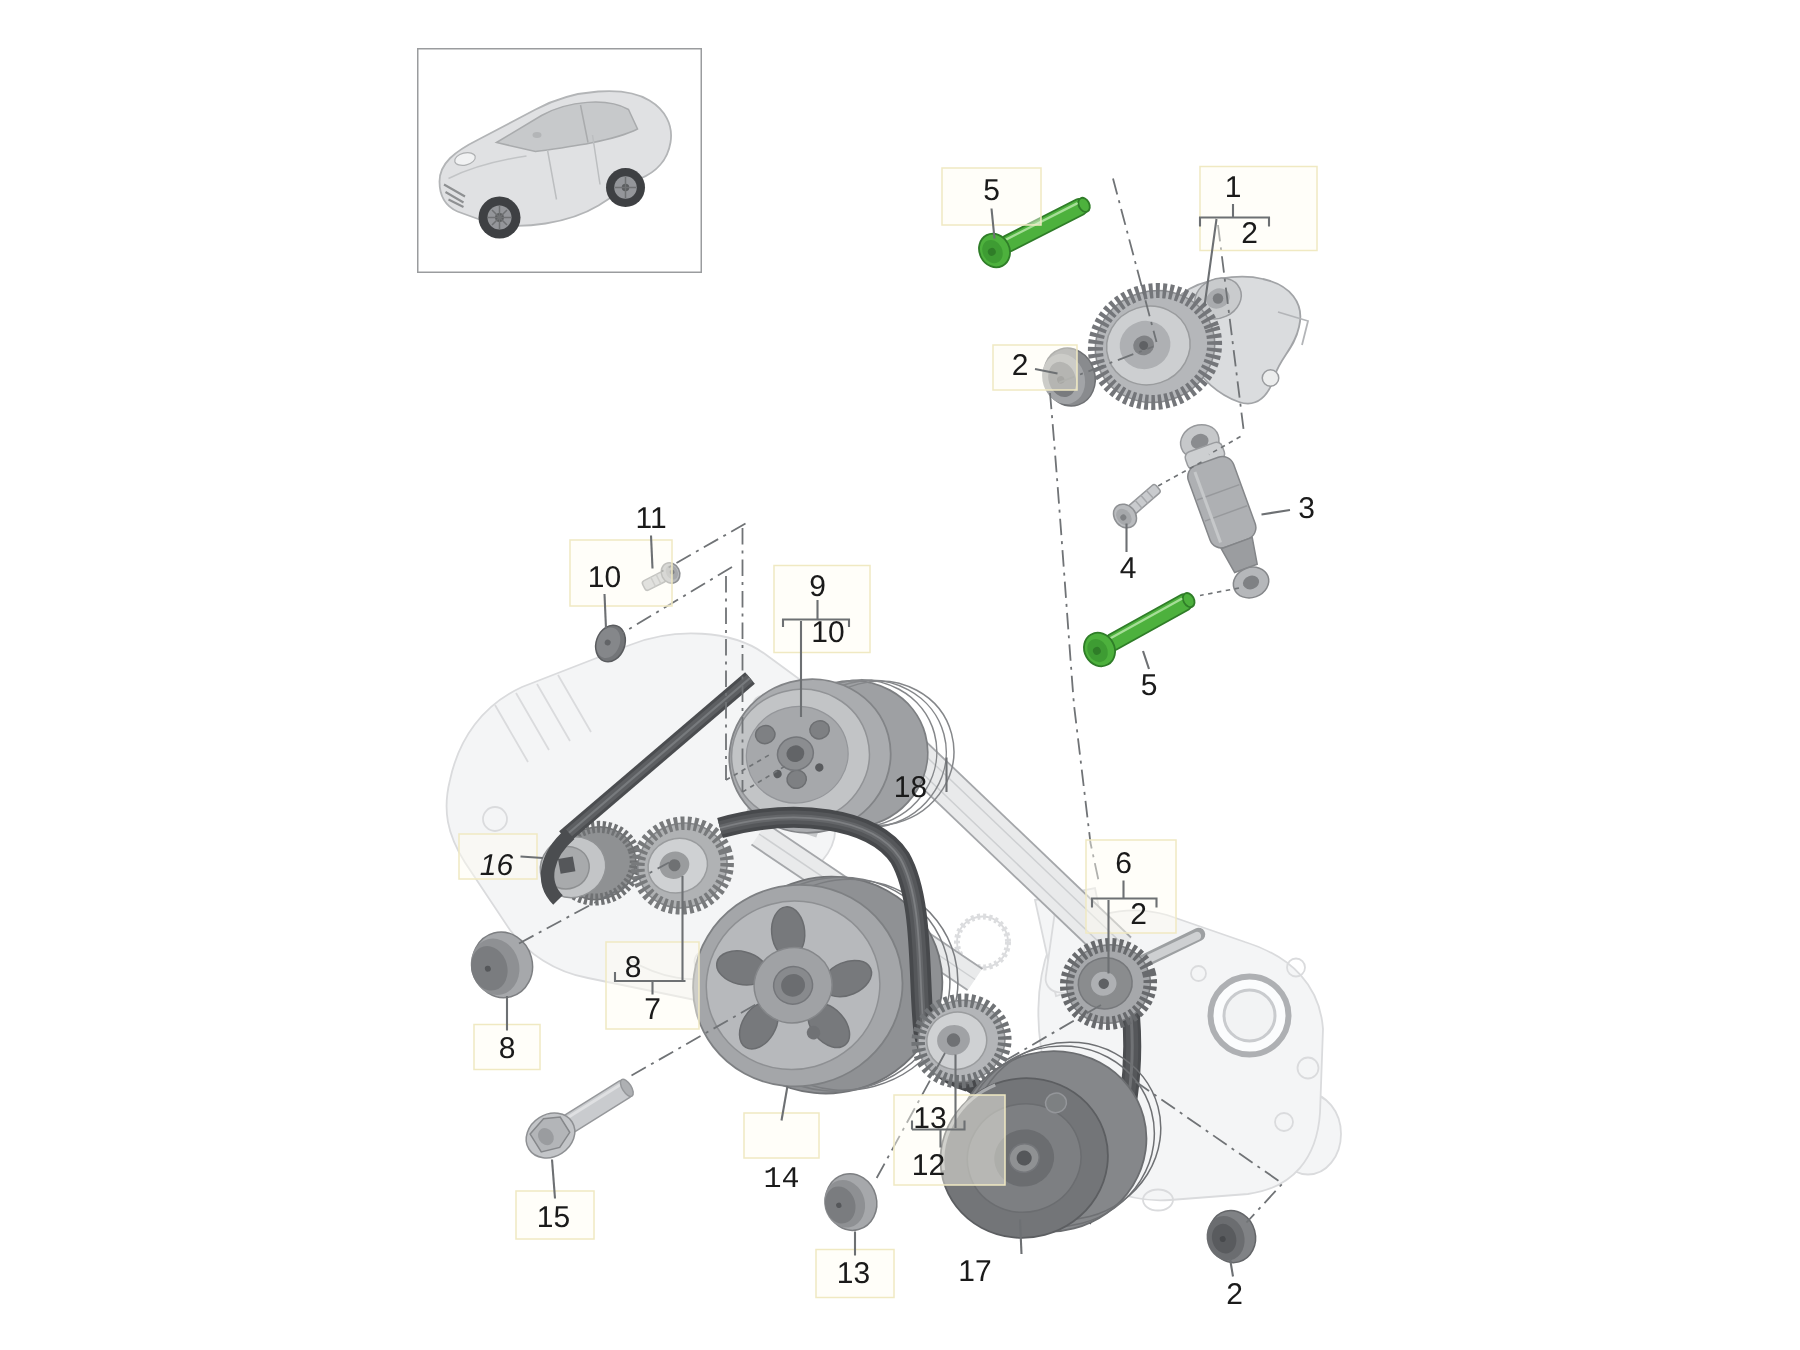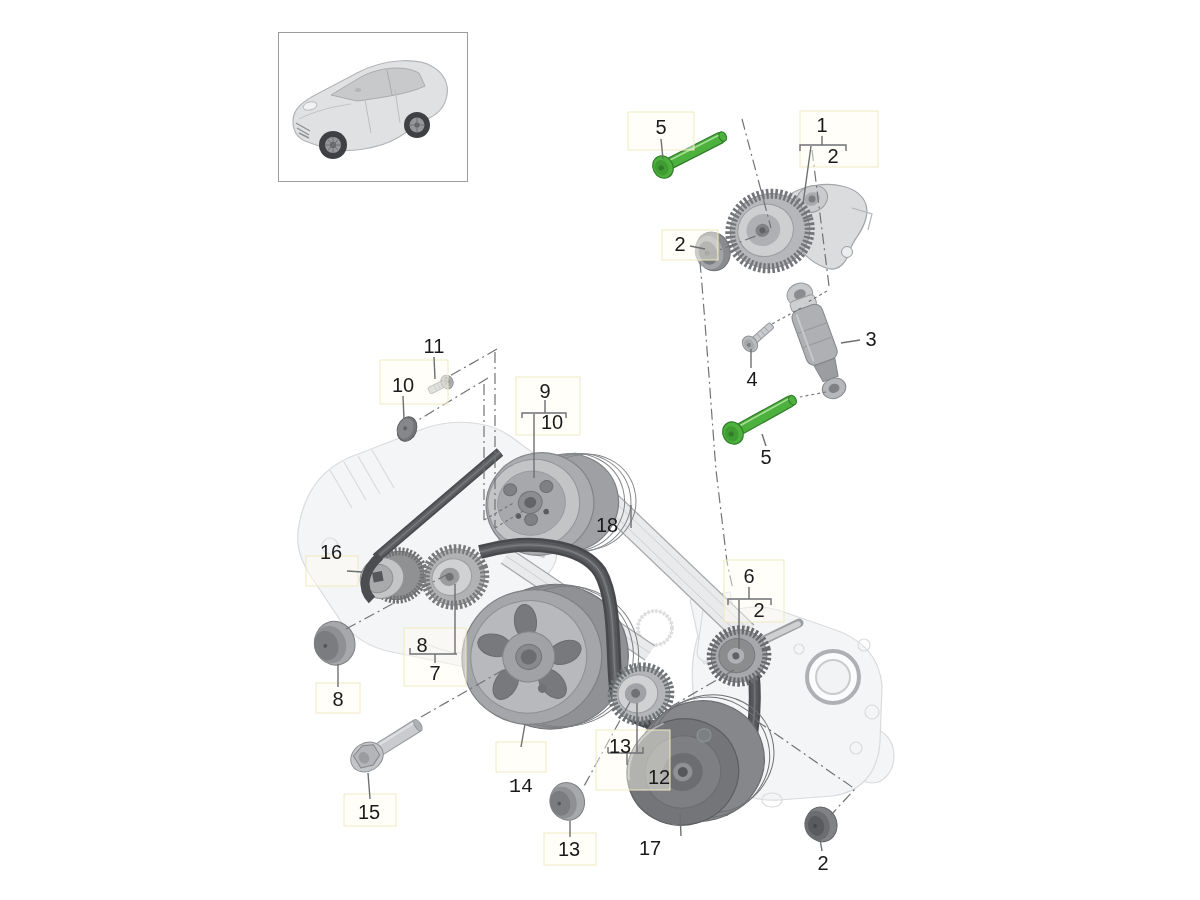--- a/index.html
+++ b/index.html
@@ -377,27 +377,27 @@
   <div class="cl-label" style="left:833px;top:156px;">2</div>
   <div class="cl-label" style="left:680px;top:244px;">2</div>
   <div class="cl-label" style="left:871px;top:339px;">3</div>
   <div class="cl-label" style="left:752px;top:379px;">4</div>
   <div class="cl-label" style="left:766px;top:457px;">5</div>
   <div class="cl-label" style="left:434px;top:346px;">11</div>
   <div class="cl-label" style="left:403px;top:385px;">10</div>
   <div class="cl-label" style="left:545px;top:391px;">9</div>
   <div class="cl-label" style="left:552px;top:422px;">10</div>
   <div class="cl-label" style="left:607px;top:494px;margin-top:31px;">18</div>
-  <div class="cl-label" style="left:331px;top:552px;">16</div>
+  <div class="cl-label" style="left:331px;top:577px;font-style:italic;">16</div>
   <div class="cl-label" style="left:338px;top:699px;">8</div>
   <div class="cl-label" style="left:422px;top:645px;">8</div>
   <div class="cl-label" style="left:435px;top:673px;">7</div>
   <div class="cl-label" style="left:521px;top:787px;font-family:Liberation Mono, monospace;">14</div>
   <div class="cl-label" style="left:369px;top:812px;text-align:right;">15</div>
   <div class="cl-label" style="left:620px;top:746px;">13</div>
-  <div class="cl-label" style="left:659px;top:777px;">12</div>
+  <div class="cl-label" style="left:619px;top:777px;">12</div>
   <div class="cl-label" style="left:569px;top:849px;">13</div>
   <div class="cl-label" style="left:650px;top:848px;">17</div>
   <div class="cl-label" style="left:749px;top:576px;">6</div>
   <div class="cl-label" style="left:759px;top:610px;">2</div>
   <div class="cl-label" style="left:823px;top:863px;">2</div>
 
 </div>
 
 </body></html>

